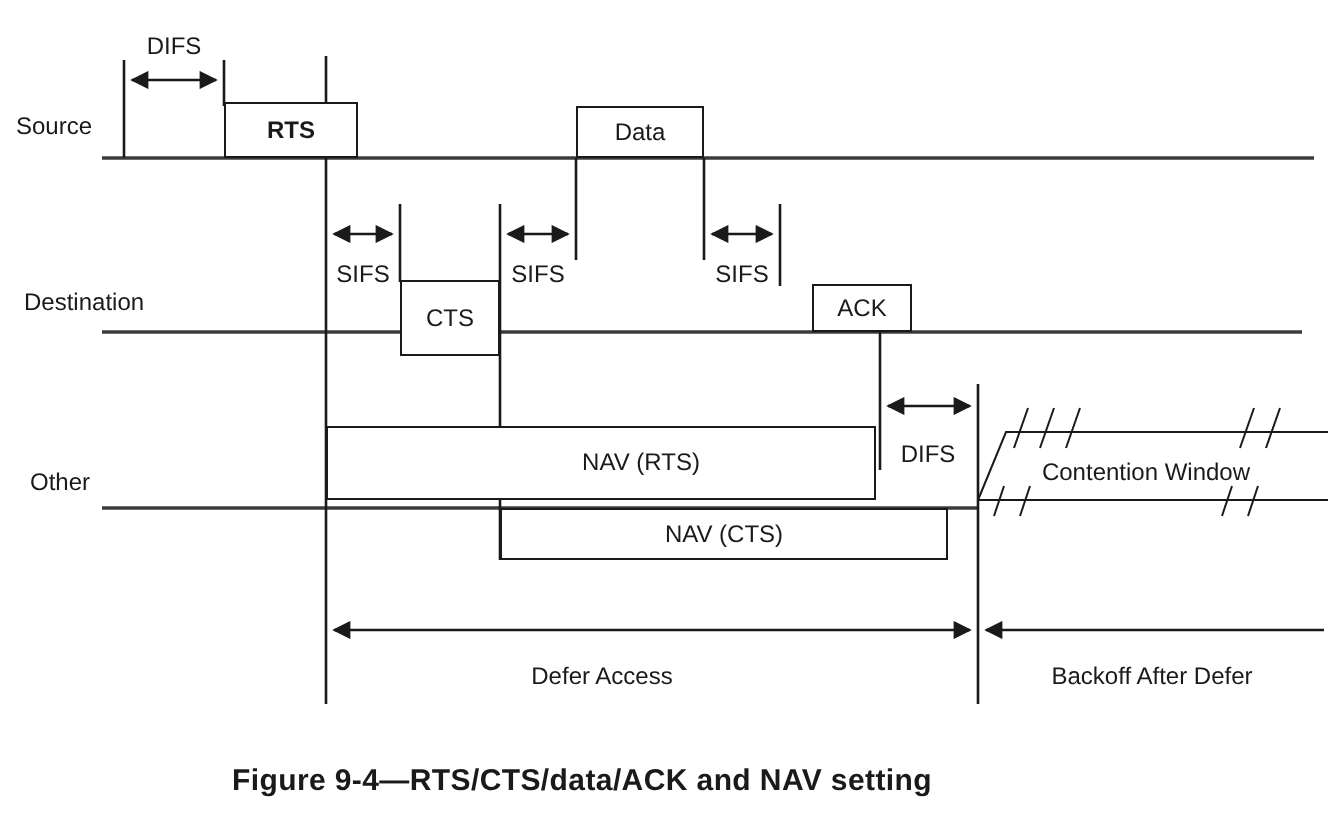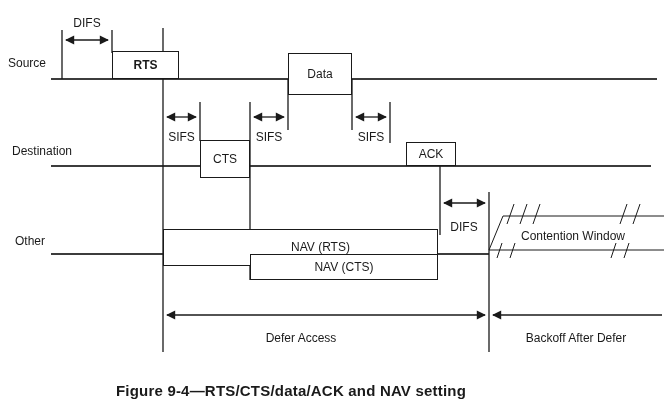--- a/index.html
+++ b/index.html
@@ -79,33 +79,33 @@
     </g>
   </svg>
 
   <div class="lbl" style="left:8px;top:56px;">Source</div>
   <div class="lbl" style="left:12px;top:144px;">Destination</div>
   <div class="lbl" style="left:15px;top:234px;">Other</div>
 
   <div class="box" style="left:112px;top:51px;width:67px;height:28px;font-weight:bold;">
       <span>RTS</span>
     </div>
-  <div class="box" style="left:288px;top:53px;width:64px;height:42px;">
+  <div class="box" style="left:288px;top:53px;width:64px;height:26px;">
       <span>Data</span>
     </div>
   <div class="box" style="left:200px;top:140px;width:50px;height:38px;">
       <span>CTS</span>
     </div>
   <div class="box" style="left:406px;top:142px;width:50px;height:24px;">
       <span>ACK</span>
     </div>
-  <div class="box" style="left:163px;top:229px;width:275px;height:37px;padding-left:40px;">
+  <div class="box" style="left:163px;top:213px;width:275px;height:37px;padding-left:40px;">
       <span>NAV (RTS)</span>
     </div>
-  <div class="box" style="left:250px;top:254px;width:188px;height:26px;">
+  <div class="box" style="left:250px;top:254px;width:224px;height:26px;">
       <span>NAV (CTS)</span>
     </div>
 
   <div class="lbl center" style="left:60px;width:54px;top:16px;">DIFS</div>
   <div class="lbl center" style="left:162px;width:39px;top:130px;">SIFS</div>
   <div class="lbl center" style="left:249px;width:40px;top:130px;">SIFS</div>
   <div class="lbl center" style="left:351px;width:40px;top:130px;">SIFS</div>
   <div class="lbl center" style="left:438px;width:52px;top:220px;">DIFS</div>
 
   <div class="lbl center" style="left:497px;width:152px;top:229px;">Contention Window</div>

